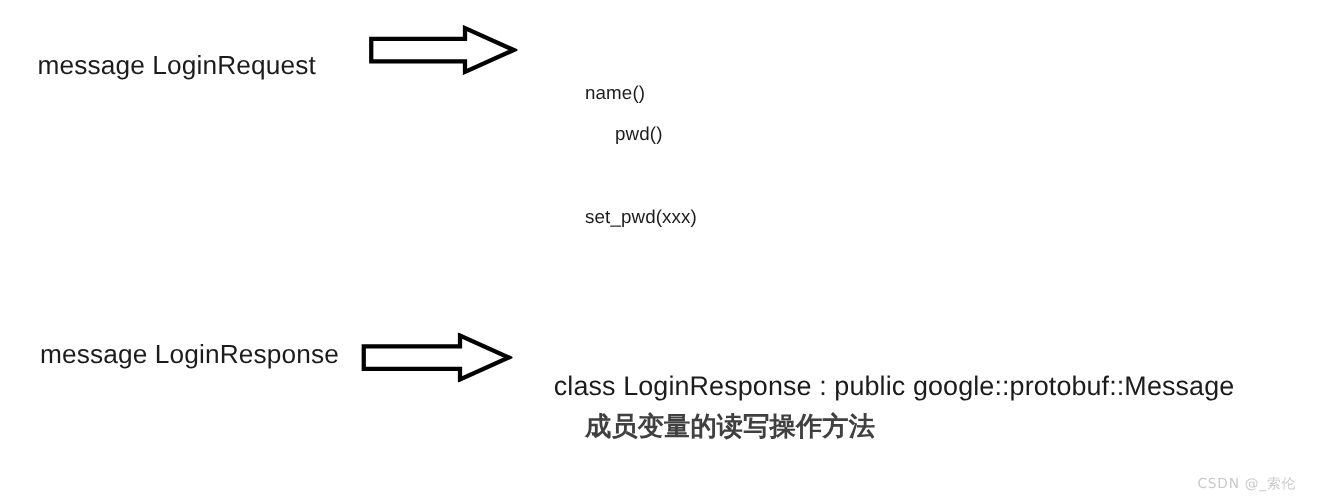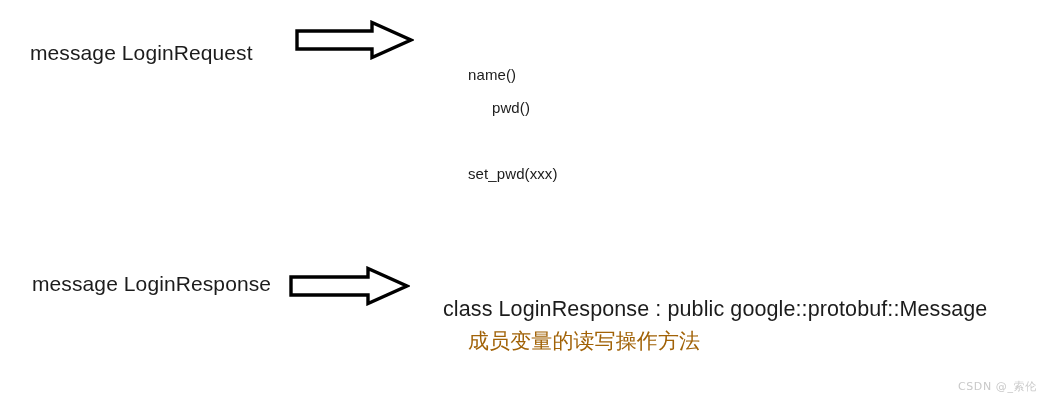--- a/index.html
+++ b/index.html
@@ -34,21 +34,22 @@
     line-height: 26px;
   }
   .method-line {
     font-size: 15px;
     line-height: 26px;
   }
   .cjk-line {
     font-size: 21px;
     line-height: 26px;
     font-family: "DejaVu Sans", "Liberation Sans", sans-serif;
-    color: #a16207;
+    color: #404040;
+    font-weight: bold;
   }
   .arrow {
     position: absolute;
     display: block;
   }
   .watermark {
     position: absolute;
     font-size: 11px;
     color: #c9c9c9;
     letter-spacing: 0.6px;

